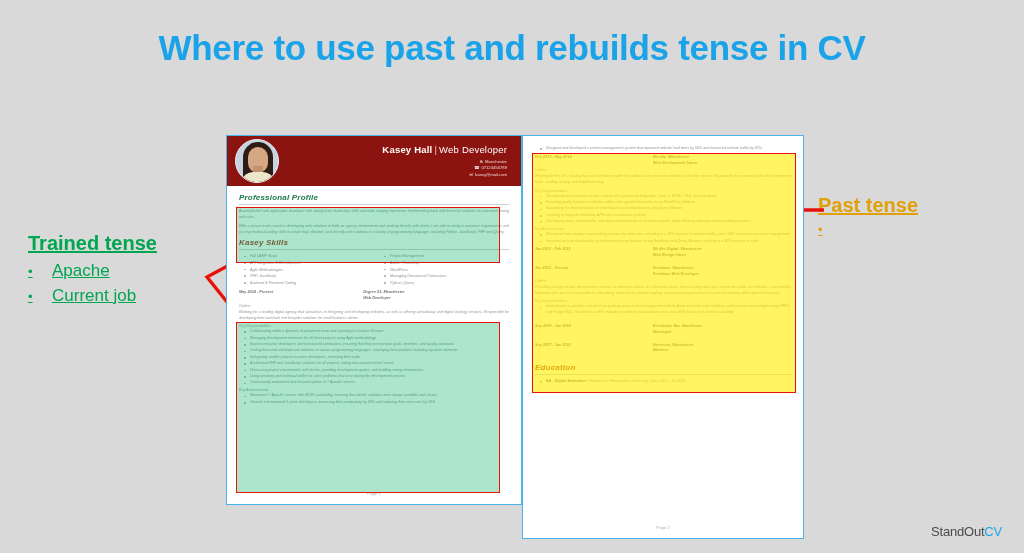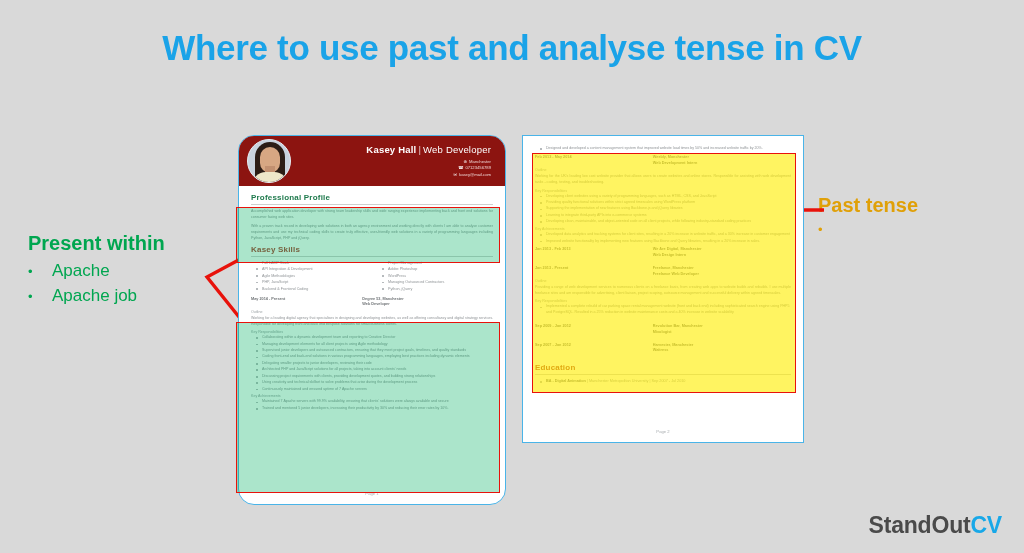--- a/index.html
+++ b/index.html
@@ -21,21 +21,21 @@
     left: 0; right: 0;
     top: 28px;
     text-align: center;
     font-size: 35px;
     font-weight: bold;
     color: #1aa3e8;
     letter-spacing: -0.3px;
   }
 
   
-  .annot { position: absolute; }
+  .annot { position: absolute; text-decoration: underline; }
   .annot-head {
     font-size: 20px;
     font-weight: bold;
     line-height: 1.25;
   }
   .annot ul {
     margin: 3px 0 0 0;
     padding: 0;
     list-style: none;
   }
@@ -70,22 +70,22 @@
   #connector-right { left: 780px; top: 195px; }
 
   
   .cv-page {
     position: absolute;
     background: #ffffff;
     border: 1px solid #4ab4e8;
     box-sizing: border-box;
     overflow: hidden;
   }
-  #cv-page-1 { left: 238px; top: 135px; width: 268px; height: 370px; border-radius: 16px; }
-  #cv-page-2 { left: 522px; top: 135px; width: 282px; height: 308px; }
+  #cv-page-1 { left: 226px; top: 135px; width: 296px; height: 370px; }
+  #cv-page-2 { left: 522px; top: 135px; width: 282px; height: 404px; }
 
   .page-inner { padding: 0; height: 100%; position: relative; box-sizing: border-box; }
 
   
   .cv-header {
     background: #8c1410;
     height: 50px;
     display: flex;
     align-items: center;
     padding: 0 10px 0 8px;
@@ -147,21 +147,21 @@
   }
   .cv-contact .row {
     display: flex;
     justify-content: flex-end;
     align-items: center;
     gap: 2px;
   }
   .cv-contact .gi { font-size: 4.2px; line-height: 1; color: #ffffff; }
 
   
-  .cv-body { padding: 7px 12px 0 12px; }
+  .cv-body { padding: 7px 12px 0 12px; font-style: italic; }
 
   .sec-title {
     color: #b03a2e;
     font-size: 8px;
     font-weight: bold;
     letter-spacing: 0.2px;
     border-bottom: 0.6px solid #cfcfcf;
     padding-bottom: 2px;
     margin-bottom: 3px;
   }
@@ -259,42 +259,42 @@
   .hl.yellow { background: rgba(255, 238, 0, 0.62); }
 
   #hl-profile { left: 236px; top: 207px; width: 264px; height: 56px; }
   #hl-career  { left: 236px; top: 322px; width: 264px; height: 171px; }
   #hl-past    { left: 532px; top: 153px; width: 264px; height: 240px; }
 
   
   .brand {
     position: absolute;
     right: 22px; bottom: 14px;
-    font-size: 23px;
-    font-weight: bold;
+    font-size: 13px;
+    font-weight: normal;
     color: #4a4a4a;
     letter-spacing: -0.2px;
   }
   .brand .cv { color: #18a8e8; }
 </style>
 </head>
 <body>
 
-<div class="slide-title">Where to use past and analyse tense in CV</div>
+<div class="slide-title">Where to use past and rebuilds tense in CV</div>
 
 <div class="annot annot-left">
-  <div class="annot-head">Present within</div>
+  <div class="annot-head">Trained tense</div>
   <ul>
     <li>
       <span class="bullet">•</span>
       <span>Apache</span>
     </li>
     <li>
       <span class="bullet">•</span>
-      <span>Apache job</span>
+      <span>Current job</span>
     </li>
   </ul>
 </div>
 
 <div class="annot annot-right">
   <div class="annot-head">Past tense</div>
   <ul>
     <li>
       <span class="bullet">•</span>
     </li>

